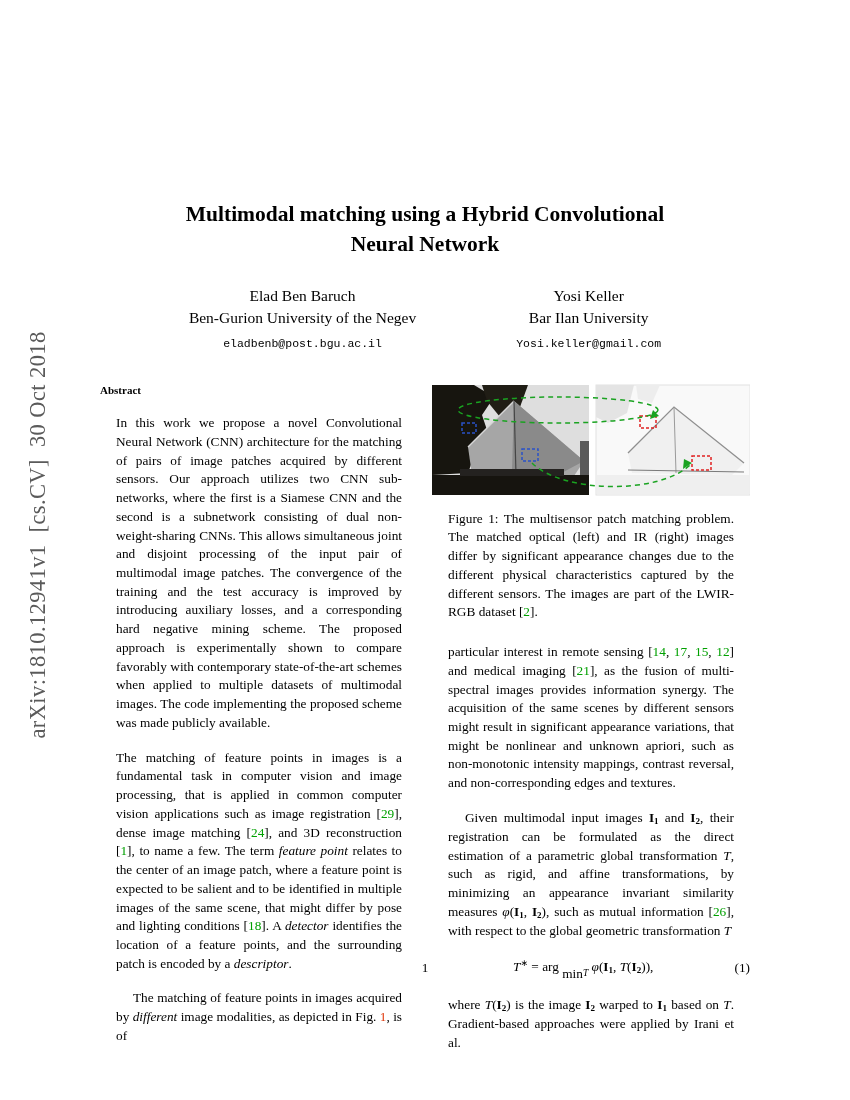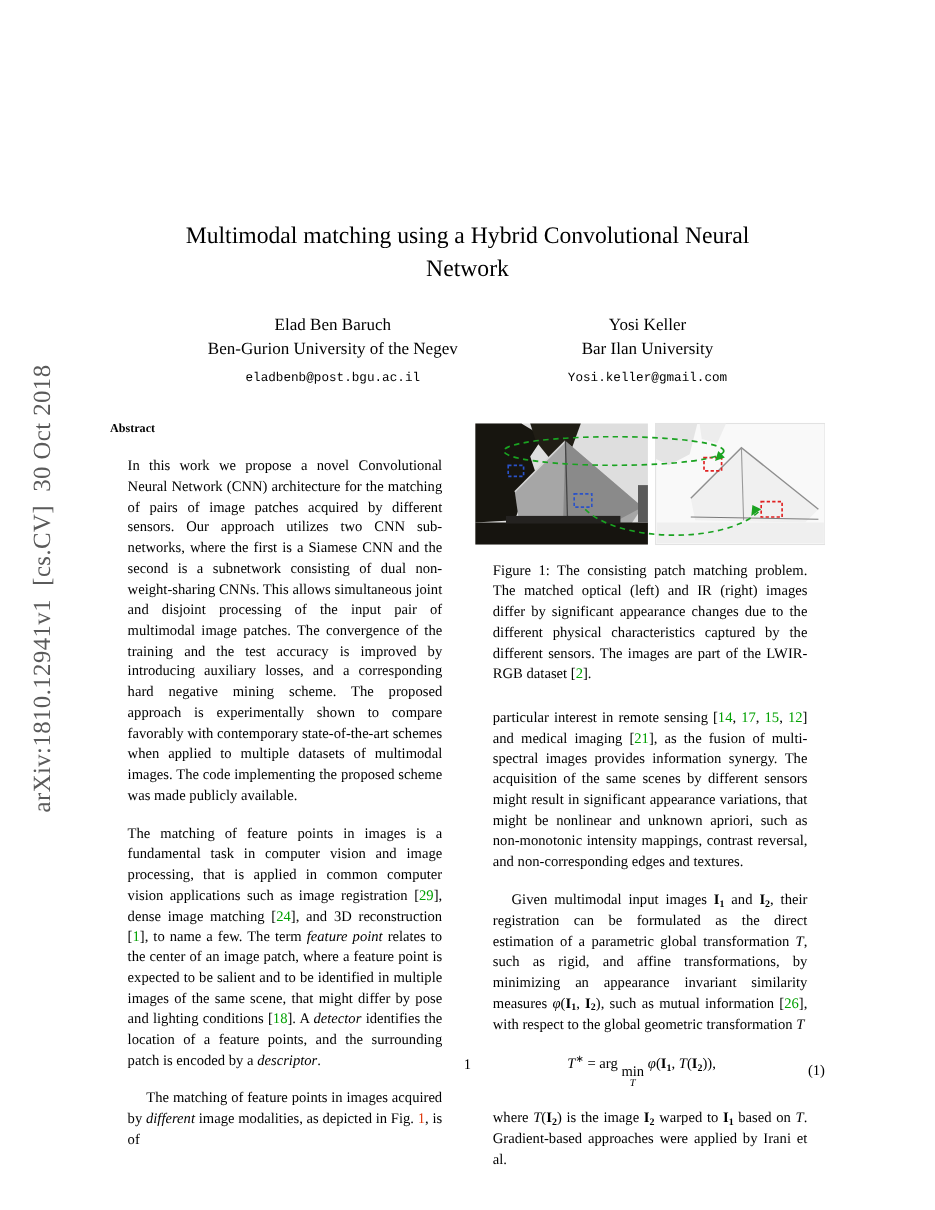--- a/index.html
+++ b/index.html
@@ -9,21 +9,21 @@
     font-family:"Liberation Serif", serif; color:#000; overflow:hidden;
   }
   .arxiv-banner {
     position:absolute; top:535px; left:38px;
     transform:translate(-50%,-50%) rotate(-90deg);
     font-size:22.5px; color:#5a5a5a; white-space:nowrap; letter-spacing:0.4px;
   }
   .content { padding:200px 100px 0 100px; }
   .title {
     width:545px; margin:0 auto; text-align:center;
-    font-size:21.5px; font-weight:normal; line-height:1.38;
+    font-size:21.5px; font-weight:bold; line-height:1.38;
   }
   .authors { display:flex; justify-content:center; gap:100px; margin-top:26px; text-align:center; }
   .author { font-size:15.5px; line-height:1.42; }
   .author .email { font-family:"Liberation Mono", monospace; font-size:11.5px; margin-top:7px; }
   .columns { display:flex; gap:14px; margin-top:30px; }
   .col { width:318px; font-size:13.3px; line-height:1.41; text-align:justify; }
   .sec-heading { font-size:11px; font-weight:bold; margin:0 0 12px 0; text-align:left; }
   .sec-heading .sec-num { margin-right:18px; }
   .intro-heading { margin-top:26px; }
   .para { margin:16px; }
@@ -33,21 +33,21 @@
   .seg-i { font-style:italic; }
   .seg-m { font-style:italic; }
   .seg-b { font-weight:bold; }
   .seg-bsub { font-weight:bold; font-size:68%; vertical-align:-18%; }
   .seg-sup { font-size:68%; vertical-align:super; }
   .figure-wrap { width:318px; }
   .figure-svg { display:block; width:318px; height:114px; }
   .figure-caption { margin-top:13px; margin-bottom:21px; }
   .equation { display:flex; align-items:center; margin:9px 0 2px 0; }
   .eq-body { flex:1; text-align:center; font-size:13.3px; }
-  .eq-stack { display:inline-flex; flex-direction:column; align-items:center; vertical-align:-7px; line-height:1; }
+  .eq-stack { display:inline-flex; flex-direction:row; align-items:center; vertical-align:-7px; line-height:1; }
   .eq-under { font-size:9.5px; font-style:italic; margin-top:1px; }
   .eq-number { font-size:13.3px; }
   .page-footer {
     position:absolute; left:0; top:960px; width:850px;
     text-align:center; font-size:13.3px;
   }
 </style>
 </head>
 <body>
 
@@ -113,21 +113,21 @@
 
             <rect x="30" y="40" width="14" height="10" fill="none" stroke="#2a52c8" stroke-width="1.5" stroke-dasharray="3 2"></rect>
             <rect x="90" y="66" width="16" height="12" fill="none" stroke="#2a52c8" stroke-width="1.5" stroke-dasharray="3 2"></rect>
             <rect x="208" y="33" width="16" height="12" fill="none" stroke="#e02020" stroke-width="1.5" stroke-dasharray="3 2"></rect>
             <rect x="260" y="73" width="19" height="14" fill="none" stroke="#e02020" stroke-width="1.5" stroke-dasharray="3 2"></rect>
             <ellipse cx="126" cy="27" rx="100" ry="13" fill="none" stroke="#1aa321" stroke-width="1.5" stroke-dasharray="5 4"></ellipse>
             <polygon points="227,33 218,36 221,27" fill="#1aa321"></polygon>
             <path d="M 100 80 C 130 110, 226 112, 258 82" fill="none" stroke="#1aa321" stroke-width="1.5" stroke-dasharray="5 4"></path>
             <polygon points="260,80 251,86 252,76" fill="#1aa321"></polygon>
           </svg>
-          <p class="para figure-caption"><span>Figure 1: The consisting patch matching problem. The matched optical (left) and IR (right) images differ by significant appearance changes due to the different physical characteristics captured by the different sensors. The images are part of the LWIR-RGB dataset [</span><span class="seg-cite">2</span><span>].</span></p>
+          <p class="para figure-caption"><span>Figure 1: The multisensor patch matching problem. The matched optical (left) and IR (right) images differ by significant appearance changes due to the different physical characteristics captured by the different sensors. The images are part of the LWIR-RGB dataset [</span><span class="seg-cite">2</span><span>].</span></p>
         </div>
 
         <p class="para"><span>particular interest in remote sensing [</span><span class="seg-cite">14</span><span>, </span><span class="seg-cite">17</span><span>, </span><span class="seg-cite">15</span><span>, </span><span class="seg-cite">12</span><span>] and medical imaging [</span><span class="seg-cite">21</span><span>], as the fusion of multi-spectral images provides information synergy. The acquisition of the same scenes by different sensors might result in significant appearance variations, that might be nonlinear and unknown apriori, such as non-monotonic intensity mappings, contrast reversal, and non-corresponding edges and textures.</span></p>
         <p class="para indent"><span>Given multimodal input images </span><span class="seg-b">I</span><span class="seg-bsub">1</span><span> and </span><span class="seg-b">I</span><span class="seg-bsub">2</span><span>, their registration can be formulated as the direct estimation of a parametric global transformation </span><span class="seg-m">T</span><span>, such as rigid, and affine transformations, by minimizing an appearance invariant similarity measures </span><span class="seg-m">φ</span><span>(</span><span class="seg-b">I</span><span class="seg-bsub">1</span><span>, </span><span class="seg-b">I</span><span class="seg-bsub">2</span><span>)</span><span>, such as mutual information [</span><span class="seg-cite">26</span><span>], with respect to the global geometric transformation </span><span class="seg-m">T</span></p>
 
         <div class="equation">
           <span class="eq-body"><span><span class="seg-m">T</span><span class="seg-sup">∗</span><span> = arg </span></span><span class="eq-stack">
                 <span>min</span>
                 <span class="eq-under">T</span>
               </span><span><span> </span><span class="seg-m">φ</span><span>(</span><span class="seg-b">I</span><span class="seg-bsub">1</span><span>, </span><span class="seg-m">T</span><span>(</span><span class="seg-b">I</span><span class="seg-bsub">2</span><span>)),</span></span></span>

